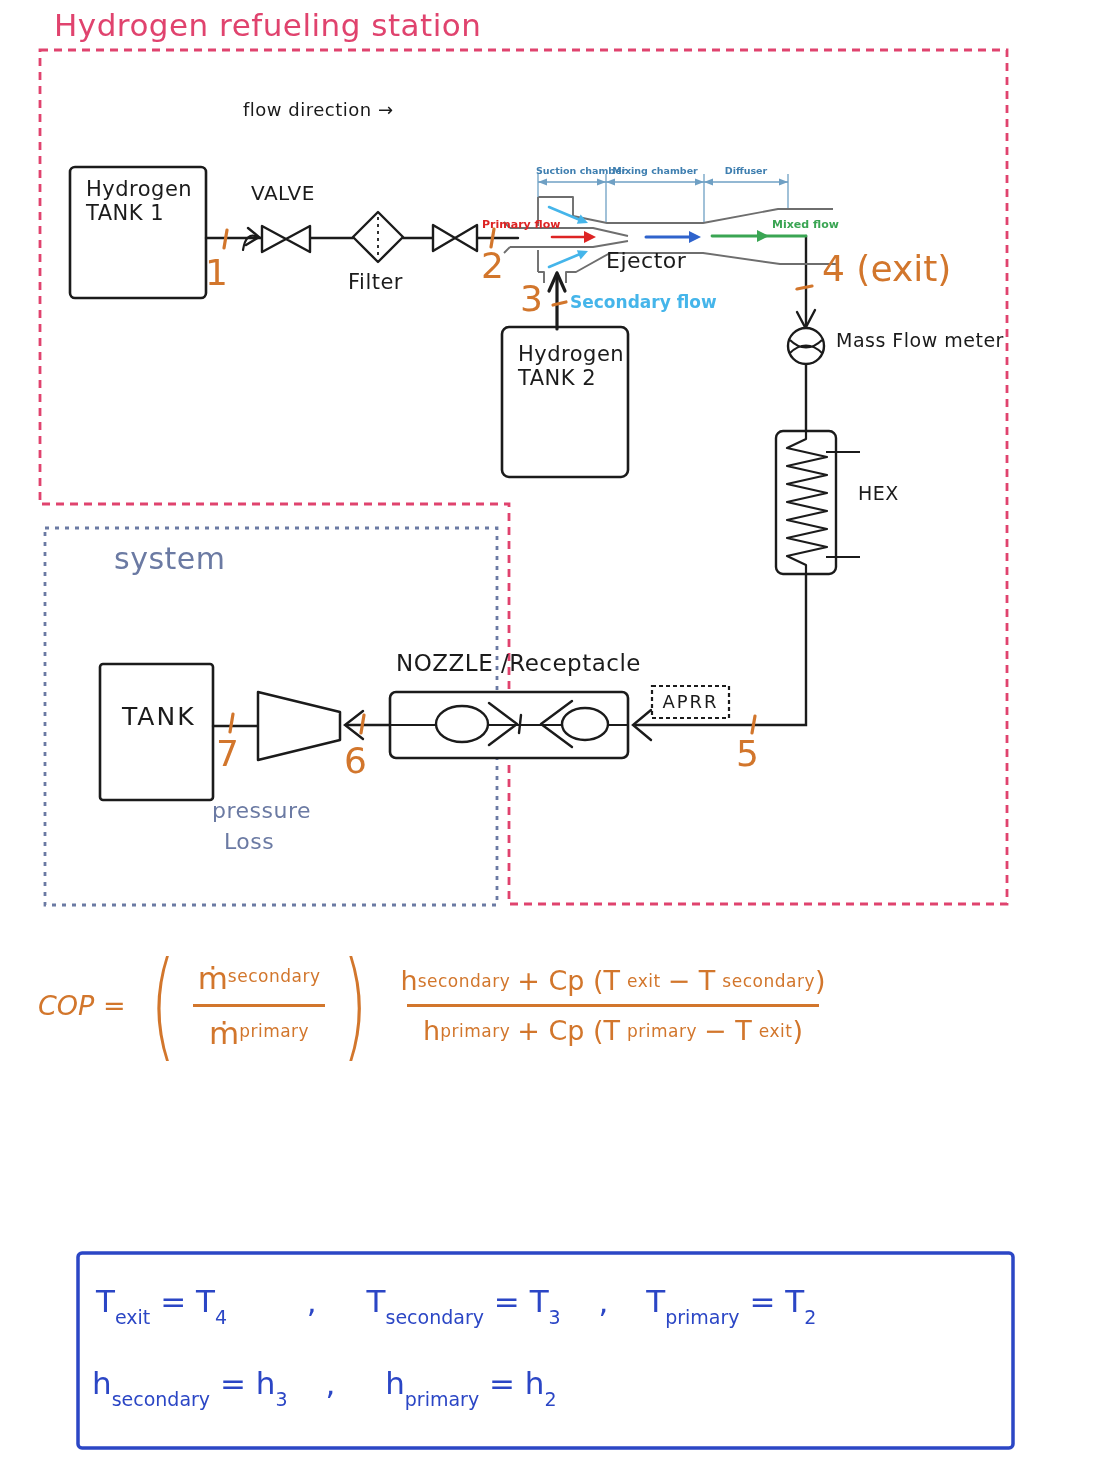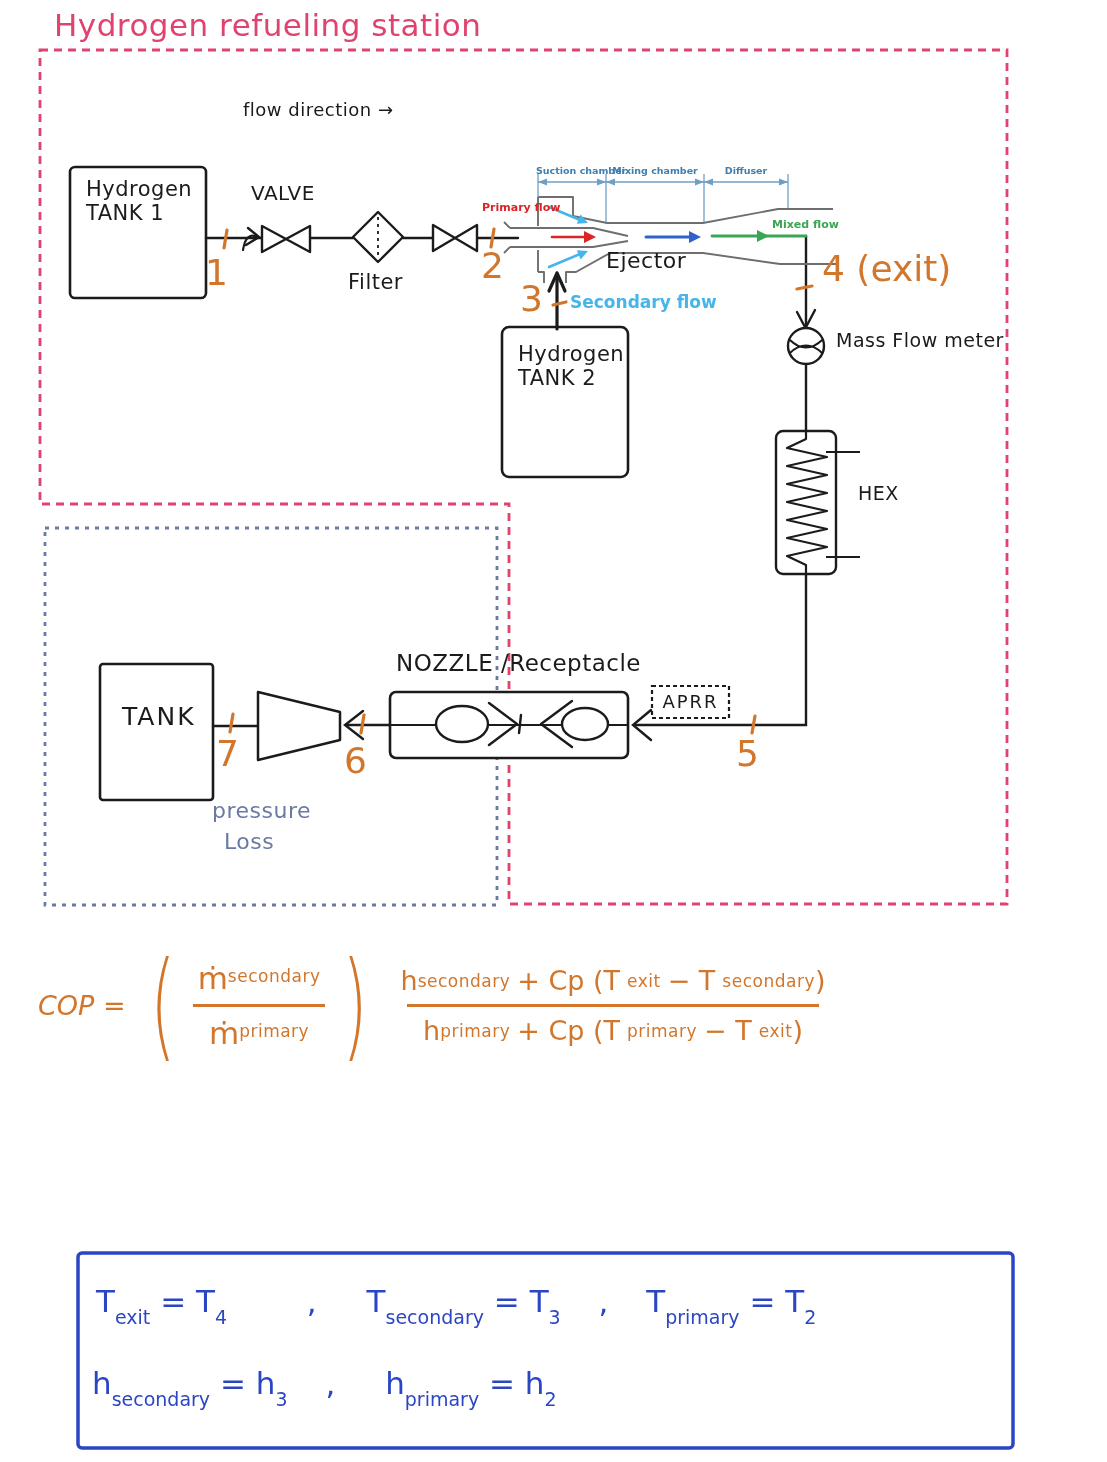--- a/index.html
+++ b/index.html
@@ -168,36 +168,37 @@
 
   <div class="lbl num" style="left:205px;top:252px;">1</div>
   <div class="lbl num" style="left:481px;top:245px;">2</div>
   <div class="lbl num" style="left:520px;top:278px;">3</div>
   <div class="lbl num" style="left:822px;top:248px;">4 (exit)</div>
   <div class="lbl num" style="left:736px;top:733px;">5</div>
 
   <div class="lbl steel" style="left:536px;top:166px;width:74px;">Suction chamber</div>
   <div class="lbl steel" style="left:610px;top:166px;width:90px;">Mixing chamber</div>
   <div class="lbl steel" style="left:706px;top:166px;width:80px;">Diffuser</div>
-  <div class="lbl red" style="left:482px;top:202px;text-align:center;">Primary flow</div>
+  <div class="lbl red" style="left:482px;top:219px;text-align:center;">Primary flow</div>
   <div class="lbl cyan" style="left:570px;top:293px;">Secondary flow</div>
   <div class="lbl green" style="left:772px;top:219px;">Mixed flow</div>
   <div class="lbl hand" style="left:606px;top:248px;font-size:22px;">Ejector</div>
 
   <div class="lbl hand" style="left:518px;top:342px;font-size:21px;">
     <div>Hydrogen</div>
     <div>TANK 2</div>
   </div>
 
   <div class="lbl hand" style="left:836px;top:330px;font-size:19px;">Mass Flow meter</div>
   <div class="lbl hand" style="left:858px;top:483px;font-size:19px;">HEX</div>
   <div class="lbl hand" style="left:652px;top:686px;width:77px;font-size:18px;line-height:32px;text-align:center;letter-spacing:2px;">APRR</div>
   <div class="lbl hand" style="left:396px;top:650px;font-size:23px;">NOZZLE /Receptacle</div>
 
   <div class="lbl slate hand" style="left:96px;top:542px;font-size:30px;">
+    <div style="margin-left:18px;">system</div>
   </div>
   <div class="lbl hand" style="left:122px;top:703px;font-size:25px;letter-spacing:2px;">TANK</div>
   <div class="lbl num" style="left:216px;top:733px;">7</div>
   <div class="lbl num" style="left:344px;top:740px;">6</div>
   <div class="lbl slate hand" style="left:212px;top:798px;font-size:22px;">
     <div>pressure</div>
     <div style="margin-left:12px;margin-top:6px;">Loss</div>
   </div>
 
   <div class="formula">

